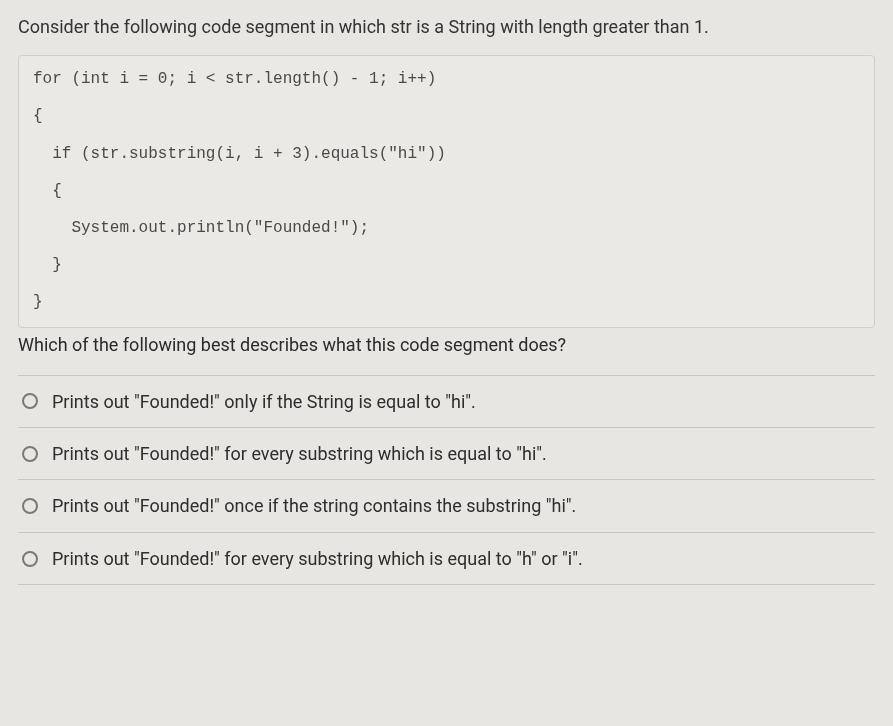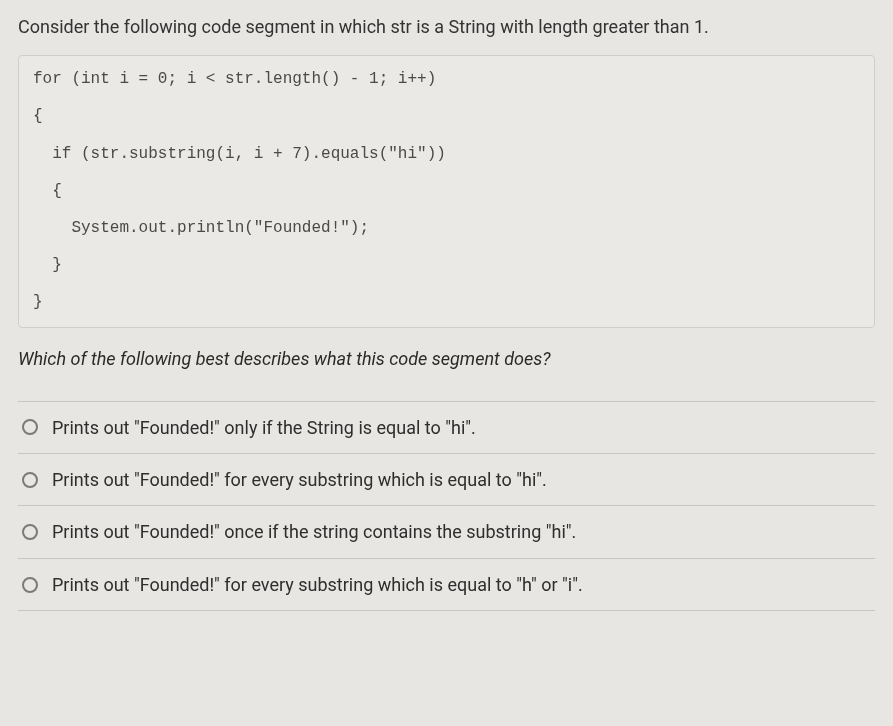--- a/index.html
+++ b/index.html
@@ -27,35 +27,34 @@
     }
     .code-block {
       background: #ebe9e5;
       border: 1px solid #d0cec9;
       border-radius: 4px;
       padding: 14px 14px 14px 14px;
       font-family: "Courier New", Courier, monospace;
       font-size: 16px;
       line-height: 1.2;
       color: #4a4a4a;
-      margin-bottom: 18px;
+      margin-bottom: 4px;
     }
     .code-line {
       white-space: pre;
       margin-bottom: 18px;
     }
     .code-line:last-child {
       margin-bottom: 0;
     }
     .question-text {
       font-size: 18px;
       line-height: 1.4;
-      margin-bottom: 30px;
+      margin-bottom: 18px;
       color: #2a2a2a;
-      font-style: italic;
     }
     .options {
       display: flex;
       flex-direction: column;
     }
     .option {
       display: flex;
       align-items: center;
       padding: 14px 4px;
       border-bottom: 1px solid #c8c6c1;
@@ -82,21 +81,21 @@
 </head>
 <body>
 
 <div class="container">
 
   <div class="question-prompt">Consider the following code segment in which str is a String with length greater than 1.</div>
 
   <div class="code-block">
     <div class="code-line">for (int i = 0; i &lt; str.length() - 1; i++)</div>
     <div class="code-line">{</div>
-    <div class="code-line">  if (str.substring(i, i + 7).equals("hi"))</div>
+    <div class="code-line">  if (str.substring(i, i + 3).equals("hi"))</div>
     <div class="code-line">  {</div>
     <div class="code-line">    System.out.println("Founded!");</div>
     <div class="code-line">  }</div>
     <div class="code-line">}</div>
   </div>
 
   <div class="question-text">Which of the following best describes what this code segment does?</div>
 
   <div class="options">
     <div class="option">

